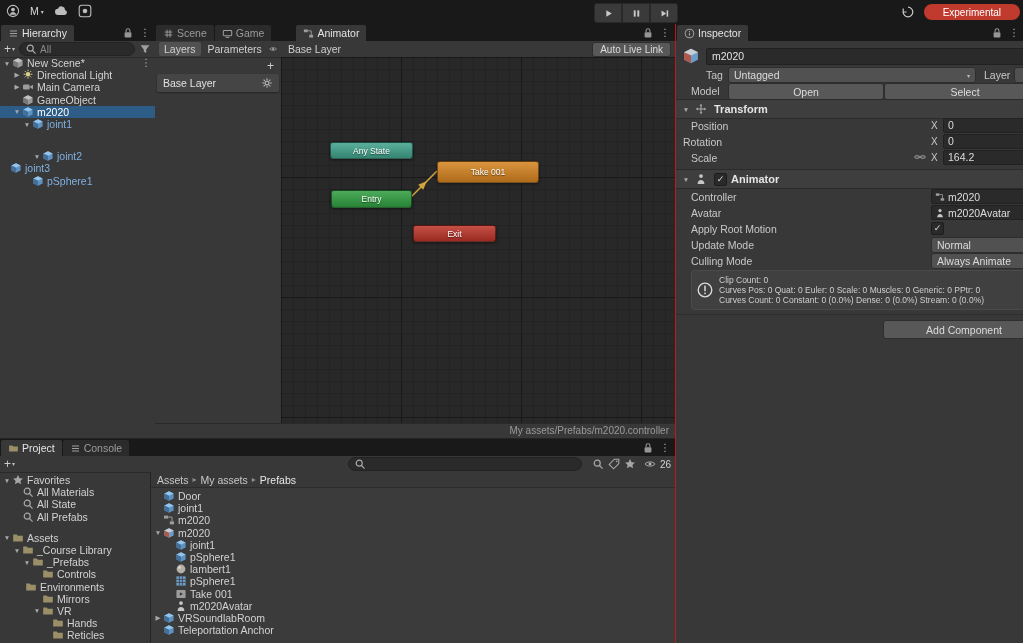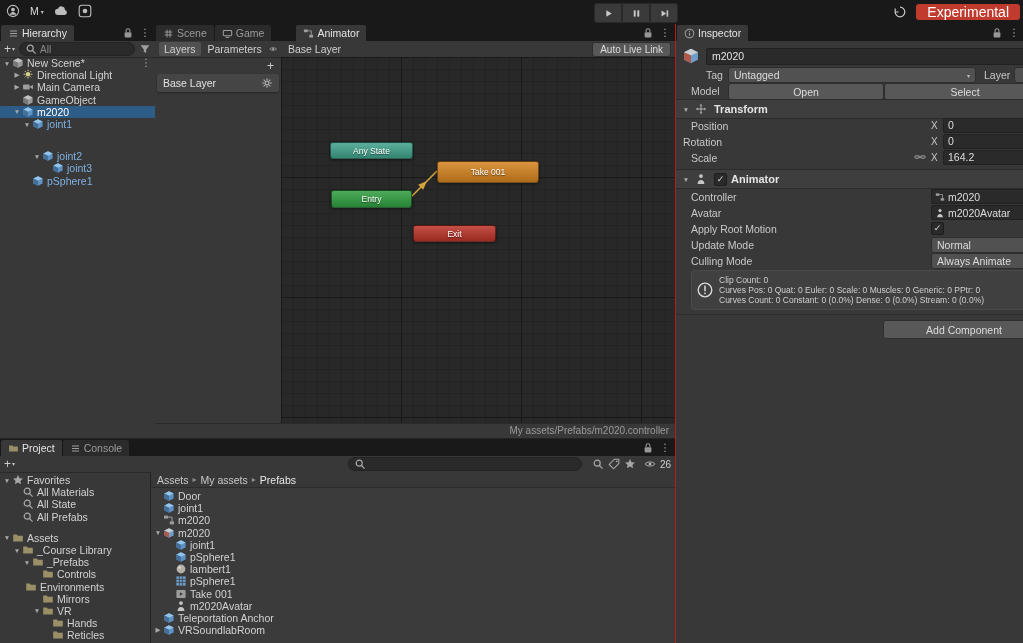--- a/index.html
+++ b/index.html
@@ -15,21 +15,21 @@
   .tbicon.sm{width:12px;height:12px;}
   .tbicon svg{width:100%;height:100%;}
   .tb-m{display:flex;align-items:center;gap:2px;font-size:10.5px;color:#d8d8d8;}
   .caret{font-size:6px;color:#bdbdbd;}
   .tb-play{position:absolute;left:594px;top:3px;display:flex;}
   .playbtn{width:26px;height:18px;background:#3a3a3a;border:1px solid #292929;display:flex;align-items:center;justify-content:center;}
   .playbtn:first-child{border-radius:3px 0 0 3px;}
   .playbtn:last-child{border-radius:0 3px 3px 0;}
   .playbtn .tbicon{width:11px;height:11px;}
   .tb-right{position:absolute;right:3px;top:4px;display:flex;align-items:center;gap:9px;}
-  .exp-badge{height:16px;border-radius:3px;color:#fff;font-size:14px;display:flex;align-items:center;padding:0 11px;background:#c03a2e;}
+  .exp-badge{height:16px;border-radius:8px;color:#fff;font-size:10px;display:flex;align-items:center;padding:0 19px;background:#c03a2e;}
 
   
   .panel{position:absolute;background:#383838;}
   .hierarchy{left:0;top:24px;width:155px;height:414px;border-right:1px solid #242424;}
   .center{left:155px;top:24px;width:520px;height:414px;}
   .inspector{left:675px;top:24px;width:348px;height:619px;border-left:1px solid #b91c1c;overflow:hidden;}
   .project{left:0;top:438px;width:675px;height:205px;border-top:1px solid #242424;}
 
   
   .tabstrip{position:absolute;left:0;top:0;right:0;height:17px;background:#191919;display:flex;align-items:stretch;padding-left:1px;}
@@ -281,21 +281,21 @@
           <span class="arrow">▼</span>
           <span class="ic">
             <svg viewBox="0 0 12 12">
               <path d="M6 1.2 10.6 3.5v5L6 10.8 1.4 8.5v-5Z" fill="#5d93c4"></path>
               <path d="M6 1.2 10.6 3.5 6 5.8 1.4 3.5Z" fill="#94c4ea"></path>
               <path d="M6 5.8v5L1.4 8.5v-5Z" fill="#456f96"></path>
             </svg>
           </span>
           <span class="tlabel prefab-text">joint2</span>
         </div>
-        <div class="trow" style="padding-left: 42px;">
+        <div class="trow" style="">
           <span class="arrow"></span>
           <span class="ic">
             <svg viewBox="0 0 12 12">
               <path d="M6 1.2 10.6 3.5v5L6 10.8 1.4 8.5v-5Z" fill="#5d93c4"></path>
               <path d="M6 1.2 10.6 3.5 6 5.8 1.4 3.5Z" fill="#94c4ea"></path>
               <path d="M6 5.8v5L1.4 8.5v-5Z" fill="#456f96"></path>
             </svg>
           </span>
           <span class="tlabel prefab-text">joint3</span>
         </div>
@@ -838,38 +838,38 @@
             <span class="arrow"></span>
             <span class="ic">
               <svg viewBox="0 0 12 12">
                 <circle cx="6" cy="3.1" r="1.9" fill="#c6c6c6"></circle>
                 <path d="M2.6 11c0-2.4 1.5-3.9 3.4-3.9s3.4 1.5 3.4 3.9Z" fill="#c6c6c6"></path>
               </svg>
             </span>
             <span class="tlabel">m2020Avatar</span>
           </div>
           <div class="trow" style="padding-left: 2px;">
-            <span class="arrow"></span>
+            <span class="arrow">▶</span>
             <span class="ic">
               <svg viewBox="0 0 12 12">
                 <path d="M6 1.2 10.6 3.5v5L6 10.8 1.4 8.5v-5Z" fill="#5d93c4"></path>
                 <path d="M6 1.2 10.6 3.5 6 5.8 1.4 3.5Z" fill="#94c4ea"></path>
                 <path d="M6 5.8v5L1.4 8.5v-5Z" fill="#456f96"></path>
               </svg>
             </span>
-            <span class="tlabel">Teleportation Anchor</span>
+            <span class="tlabel">VRSoundlabRoom</span>
           </div>
           <div class="trow" style="padding-left: 2px;">
-            <span class="arrow">▶</span>
+            <span class="arrow"></span>
             <span class="ic">
               <svg viewBox="0 0 12 12">
                 <path d="M6 1.2 10.6 3.5v5L6 10.8 1.4 8.5v-5Z" fill="#5d93c4"></path>
                 <path d="M6 1.2 10.6 3.5 6 5.8 1.4 3.5Z" fill="#94c4ea"></path>
                 <path d="M6 5.8v5L1.4 8.5v-5Z" fill="#456f96"></path>
               </svg>
             </span>
-            <span class="tlabel">VRSoundlabRoom</span>
+            <span class="tlabel">Teleportation Anchor</span>
           </div>
         </div>
     </div>
   </div>
 
 </div>
 
 </body></html>

